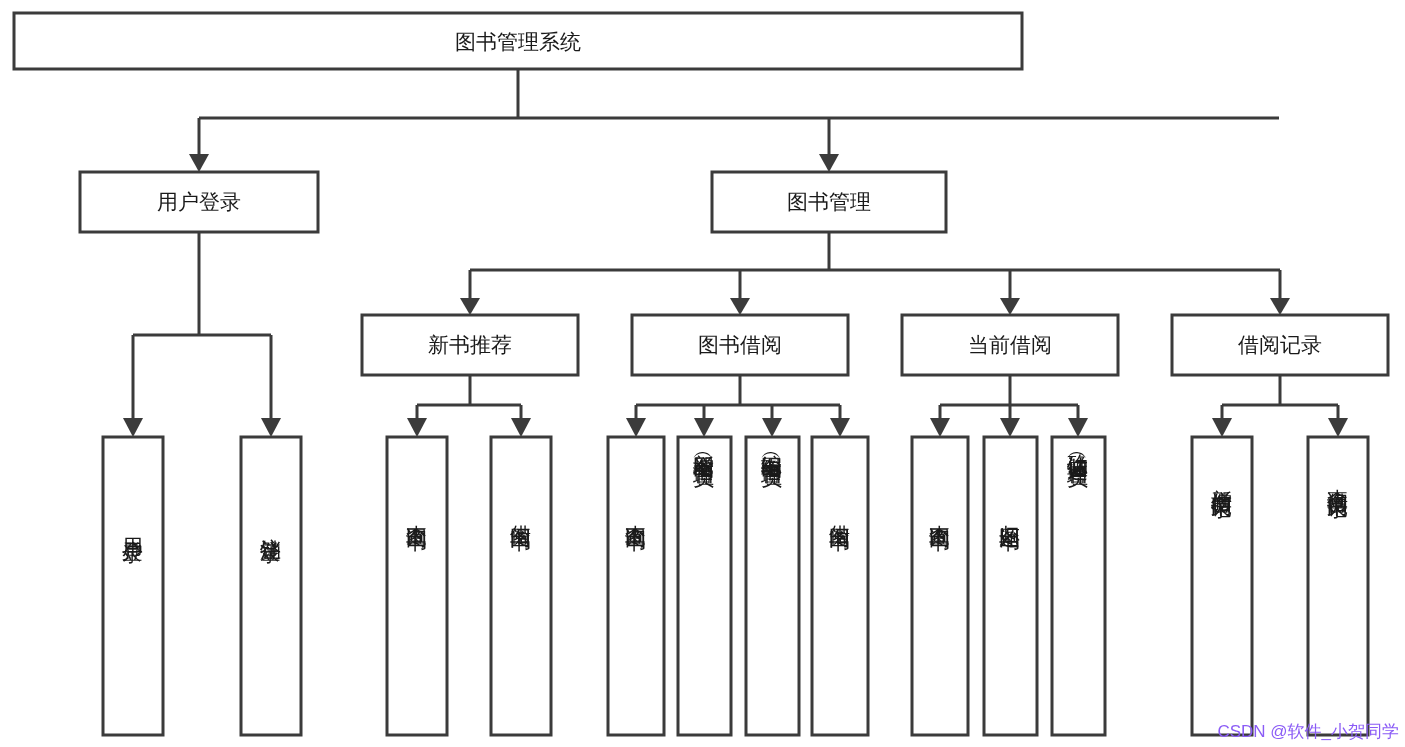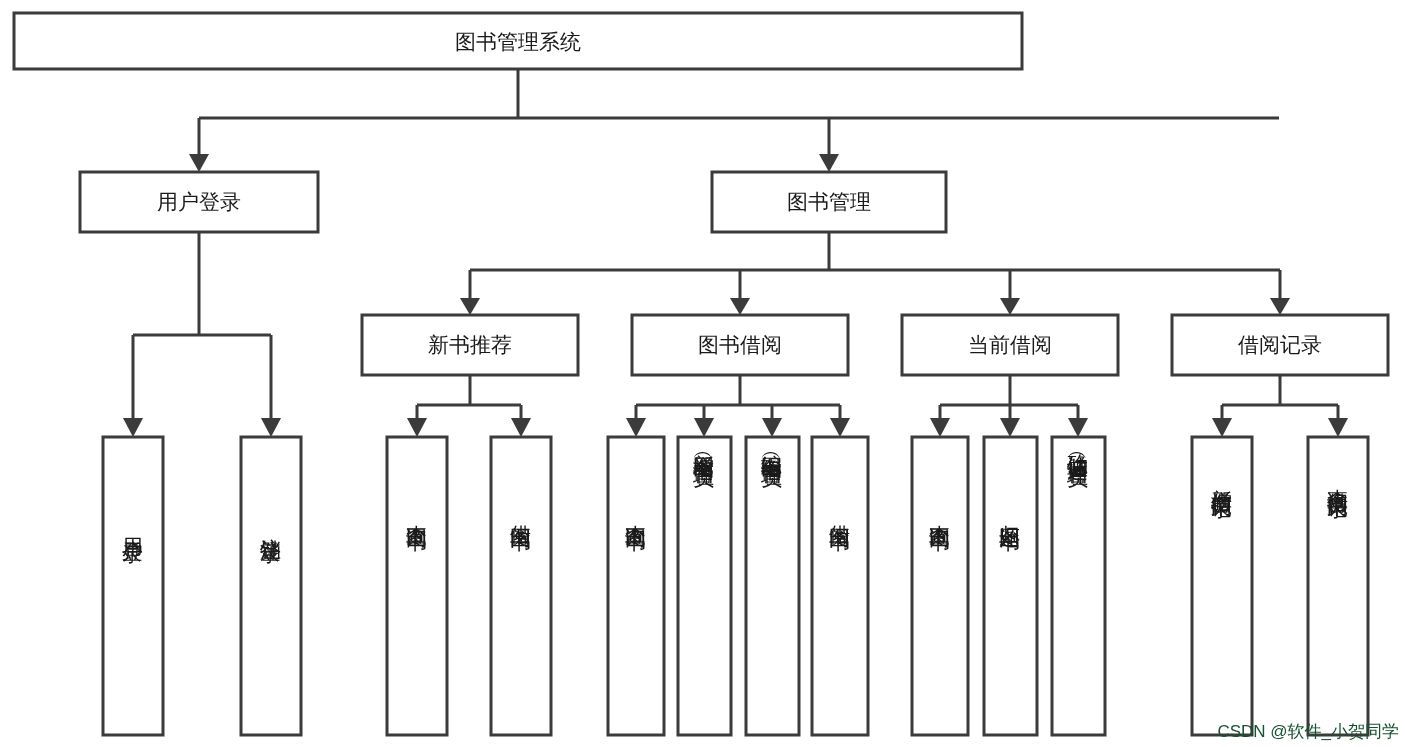--- a/index.html
+++ b/index.html
@@ -8,21 +8,21 @@
   #diagram-root{position:relative;width:1405px;height:747px;background:#fff;}
   svg{display:block;}
   .node-rect{fill:#ffffff;stroke:#3b3b3b;stroke-width:3;}
   .connector{stroke:#3b3b3b;stroke-width:3;fill:none;}
   .arrow-head{fill:#3b3b3b;}
   .node-label{fill:#1a1a1a;font-family:"Liberation Sans","DejaVu Sans",sans-serif;
               font-size:21px;text-anchor:middle;dominant-baseline:middle;}
   .node-label-v{fill:#1a1a1a;font-family:"Liberation Sans","DejaVu Sans",sans-serif;
                 font-size:21px;text-anchor:middle;writing-mode:vertical-rl;
                 letter-spacing:2px;}
-  .watermark{position:absolute;right:6px;bottom:4px;font-size:17px;color:#14532d;
+  .watermark{position:absolute;right:6px;bottom:4px;font-size:17px;color:#8b5cf6;
              font-family:"Liberation Sans","DejaVu Sans",sans-serif;
              white-space:nowrap;pointer-events:none;}
 </style>
 </head>
 <body>
 
 <div id="diagram-root">
 
   <svg width="1405" height="747" viewBox="0 0 1405 747">
 

